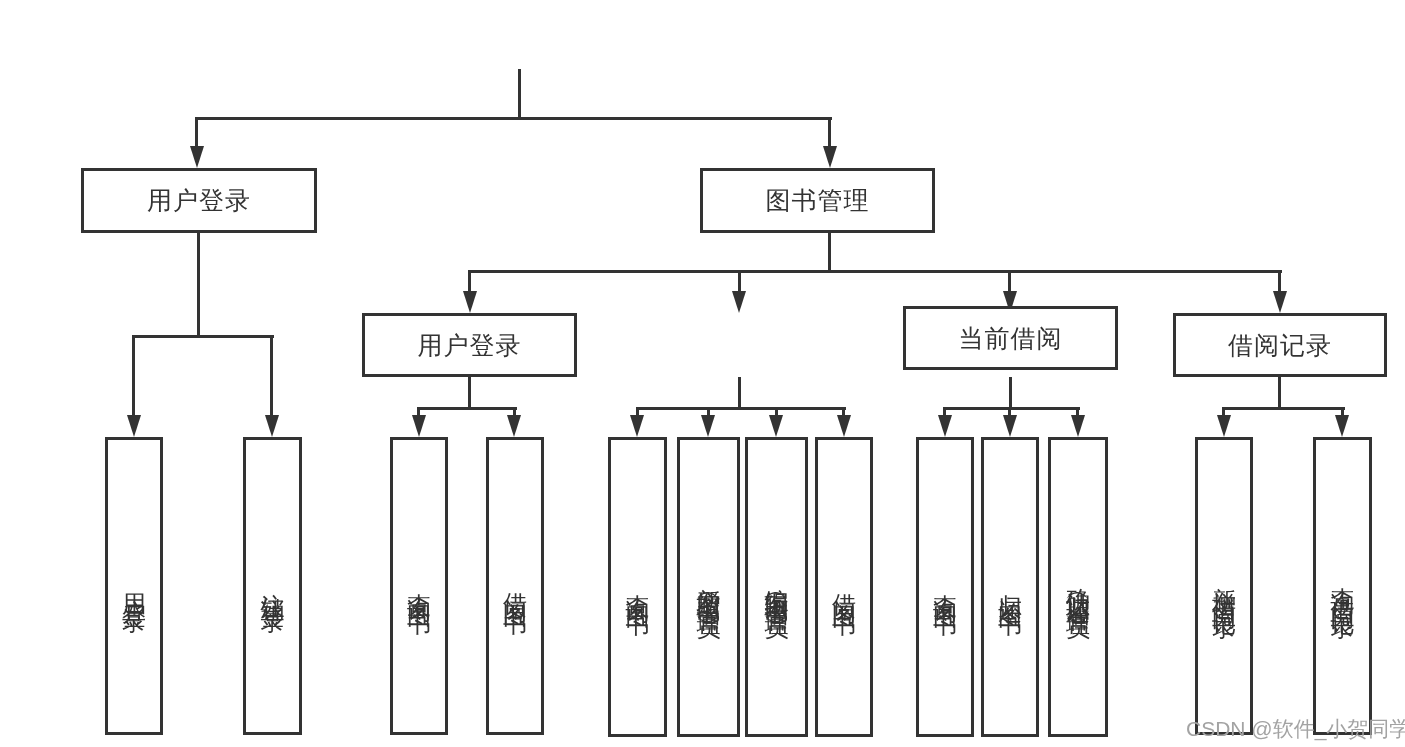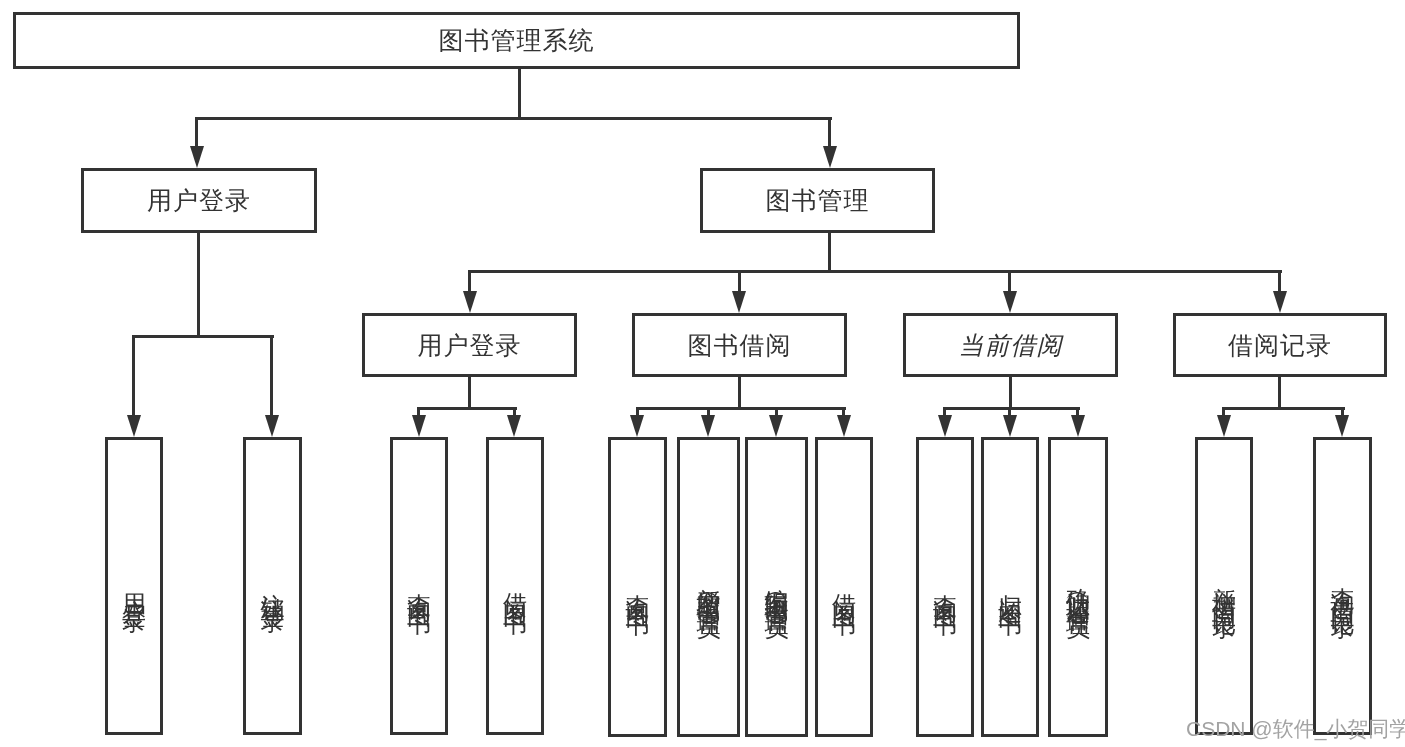--- a/index.html
+++ b/index.html
@@ -30,21 +30,20 @@
   .watermark {
     position:absolute; left:1186px; top:715px; z-index:6;
     font-size:21px; color:#a3a3a3; white-space:nowrap;
   }
 </style>
 </head>
 <body>
 
 <div class="stage">
 
-  <div class="node" style="left:13px; top:12px; width:1007px; height:57px;">图书管理系统</div>
 
   <div class="vline" style="left:518px; top:69px; height:51px;"></div>
   <div class="hline" style="left:196px; top:117px; width:636px;"></div>
   <div class="vline" style="left:195px; top:117px; height:32px;"></div>
   <div class="vline" style="left:828px; top:117px; height:32px;"></div>
   <div class="arrow" style="left:190px; top:146px;"></div>
   <div class="arrow" style="left:823px; top:146px;"></div>
 
   <div class="node" style="left:81px; top:168px; width:236px; height:65px;">用户登录</div>
   <div class="node" style="left:700px; top:168px; width:235px; height:65px;">图书管理</div>
@@ -61,22 +60,21 @@
   <div class="vline" style="left:468px; top:270px; height:24px;"></div>
   <div class="vline" style="left:738px; top:270px; height:24px;"></div>
   <div class="vline" style="left:1008px; top:270px; height:24px;"></div>
   <div class="vline" style="left:1278px; top:270px; height:24px;"></div>
   <div class="arrow" style="left:463px; top:291px;"></div>
   <div class="arrow" style="left:732px; top:291px;"></div>
   <div class="arrow" style="left:1003px; top:291px;"></div>
   <div class="arrow" style="left:1273px; top:291px;"></div>
 
   <div class="node" style="left:362px; top:313px; width:215px; height:64px;">用户登录</div>
-  <div class="node" style="left:632px; top:313px; width:215px; height:64px;">图书借阅</div>
-  <div class="node" style="left:903px; top:313px; width:215px; height:64px;font-style:italic;">当前借阅</div>
+  <div class="node" style="left:903px; top:306px; width:215px; height:64px;">当前借阅</div>
   <div class="node" style="left:1173px; top:313px; width:214px; height:64px;">借阅记录</div>
 
   <div class="vline" style="left:468px; top:377px; height:32px;"></div>
   <div class="hline" style="left:417px; top:407px; width:100px;"></div>
   <div class="vline" style="left:417px; top:407px; height:10px;"></div>
   <div class="vline" style="left:513px; top:407px; height:10px;"></div>
   <div class="arrow" style="left:412px; top:415px;"></div>
   <div class="arrow" style="left:507px; top:415px;"></div>
 
   <div class="vline" style="left:738px; top:377px; height:32px;"></div>

